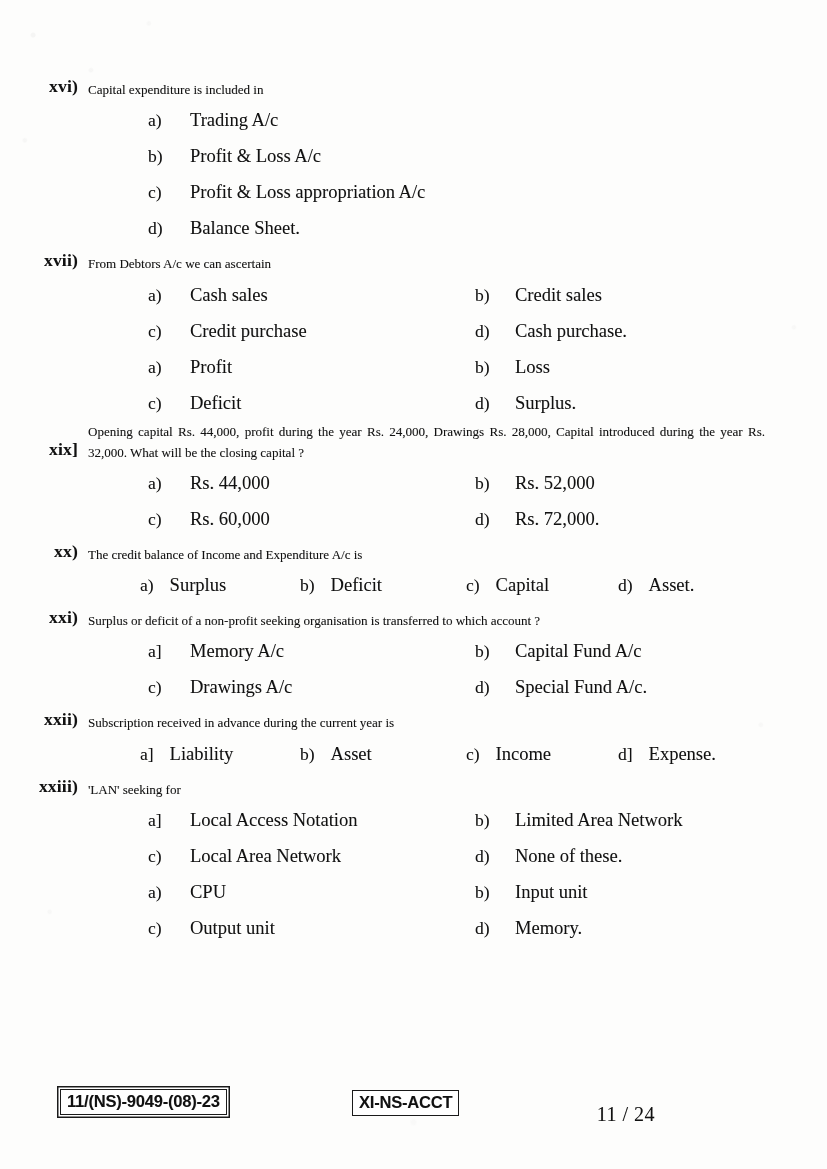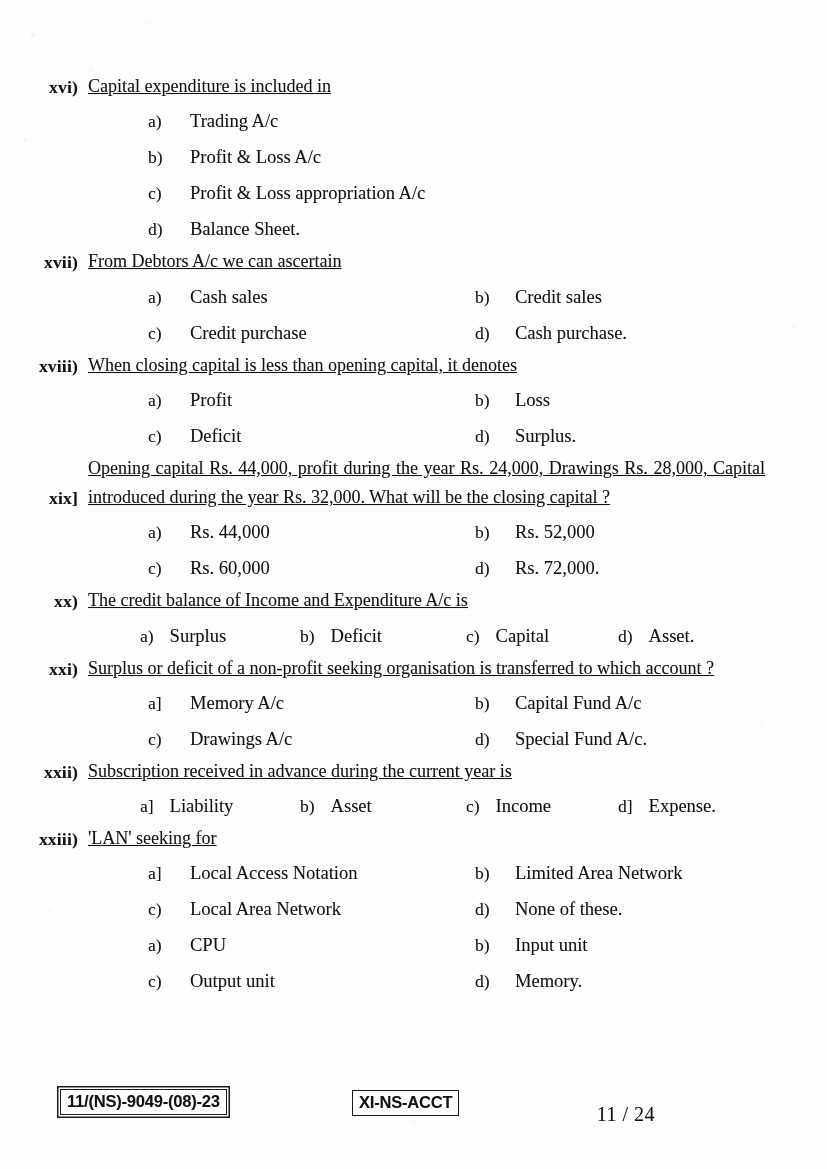--- a/index.html
+++ b/index.html
@@ -51,25 +51,24 @@
     text-align: right;
     padding-right: 10px;
     font-size: 17.5px;
     font-weight: bold;
     letter-spacing: 0.2px;
     line-height: 1.55;
     padding-top: 1px;
   }
   .qtext {
     flex: 1 1 auto;
-    font-size: 18px;
+    font-size: 13px;
     line-height: 1.62;
     text-align: justify;
     padding-right: 62px;
-    text-decoration: underline;
   }
   .qtext.nojust { text-align: left; }
 
   
   .opts {
     margin: 0;
     padding: 0;
   }
   .optrow {
     display: flex;
@@ -204,24 +203,20 @@
           <div class="optcell">
             <span class="lbl">c)</span>
             <span class="txt">Credit purchase</span>
           </div>
           <div class="optcell">
             <span class="lbl">d)</span>
             <span class="txt">Cash purchase.</span>
           </div>
         </div>
       </div>
-      <div class="qblock">
-        <div class="qnum">xviii)</div>
-        <div class="qtext nojust">When closing capital is less than opening capital, it denotes</div>
-      </div>
       <div class="opts two">
         <div class="optrow">
           <div class="optcell">
             <span class="lbl">a)</span>
             <span class="txt">Profit</span>
           </div>
           <div class="optcell">
             <span class="lbl">b)</span>
             <span class="txt">Loss</span>
           </div>

